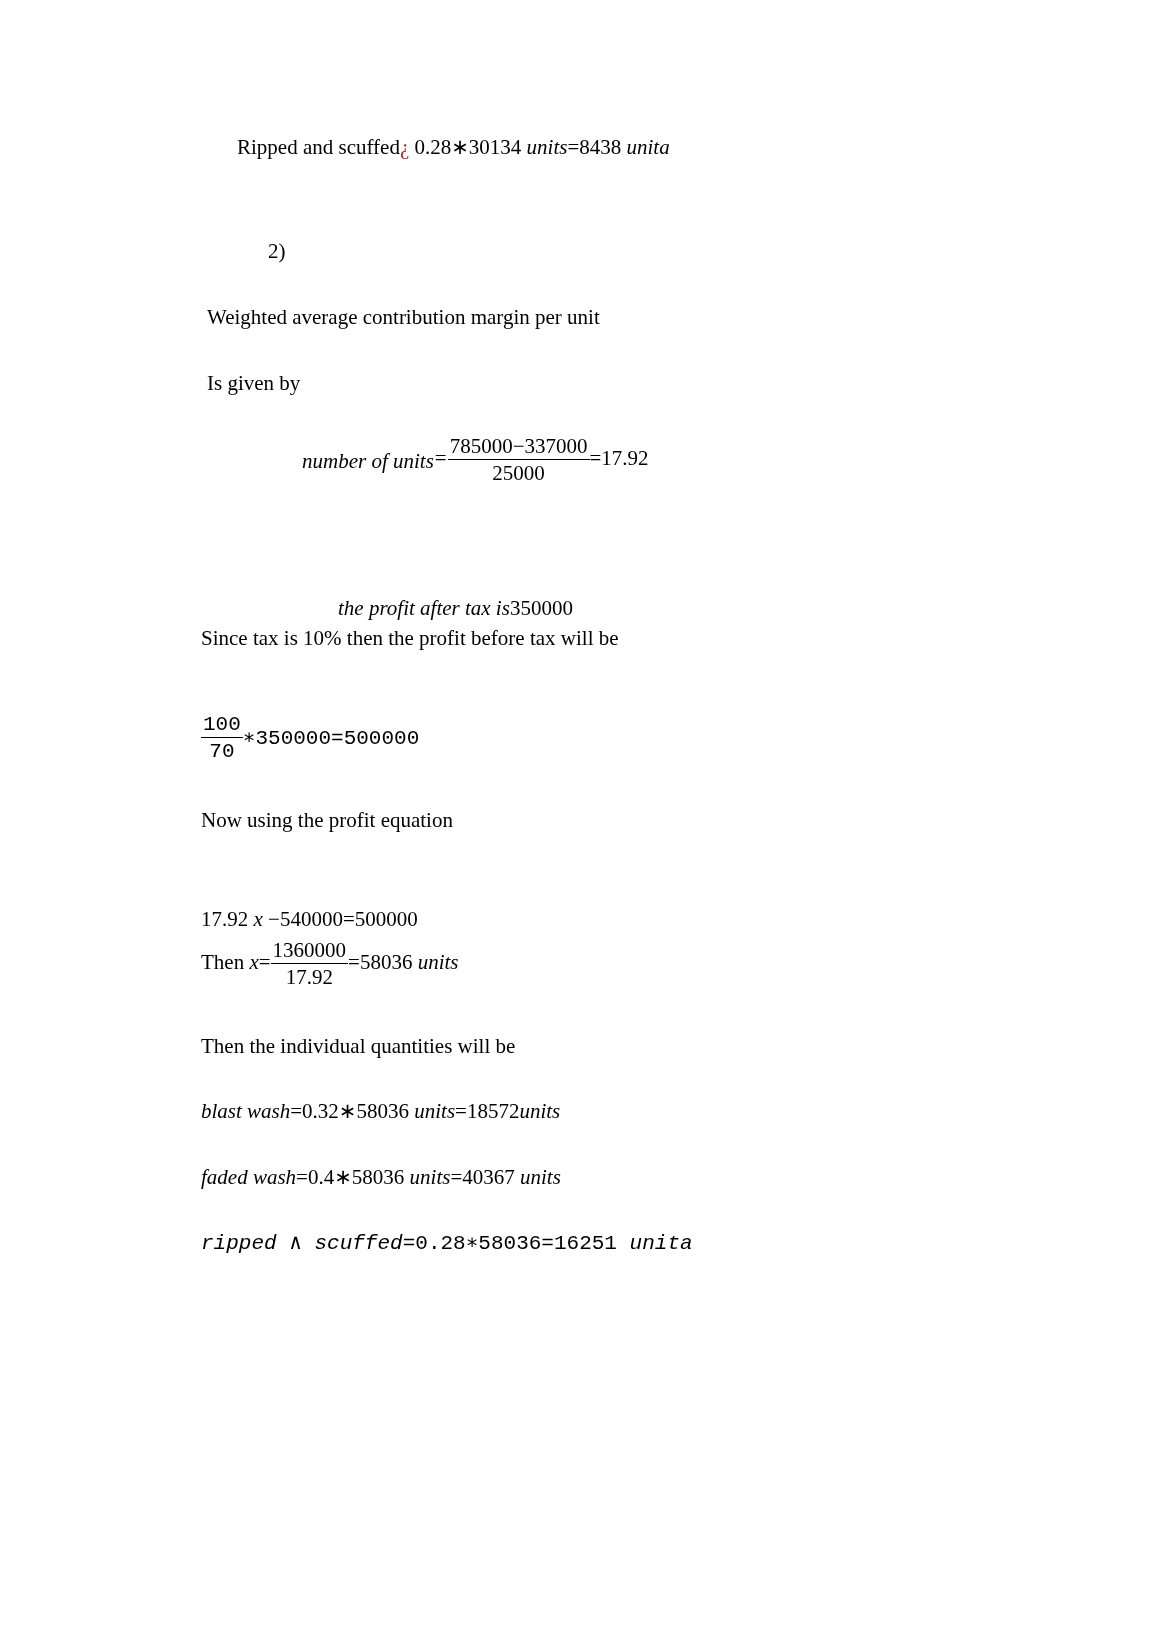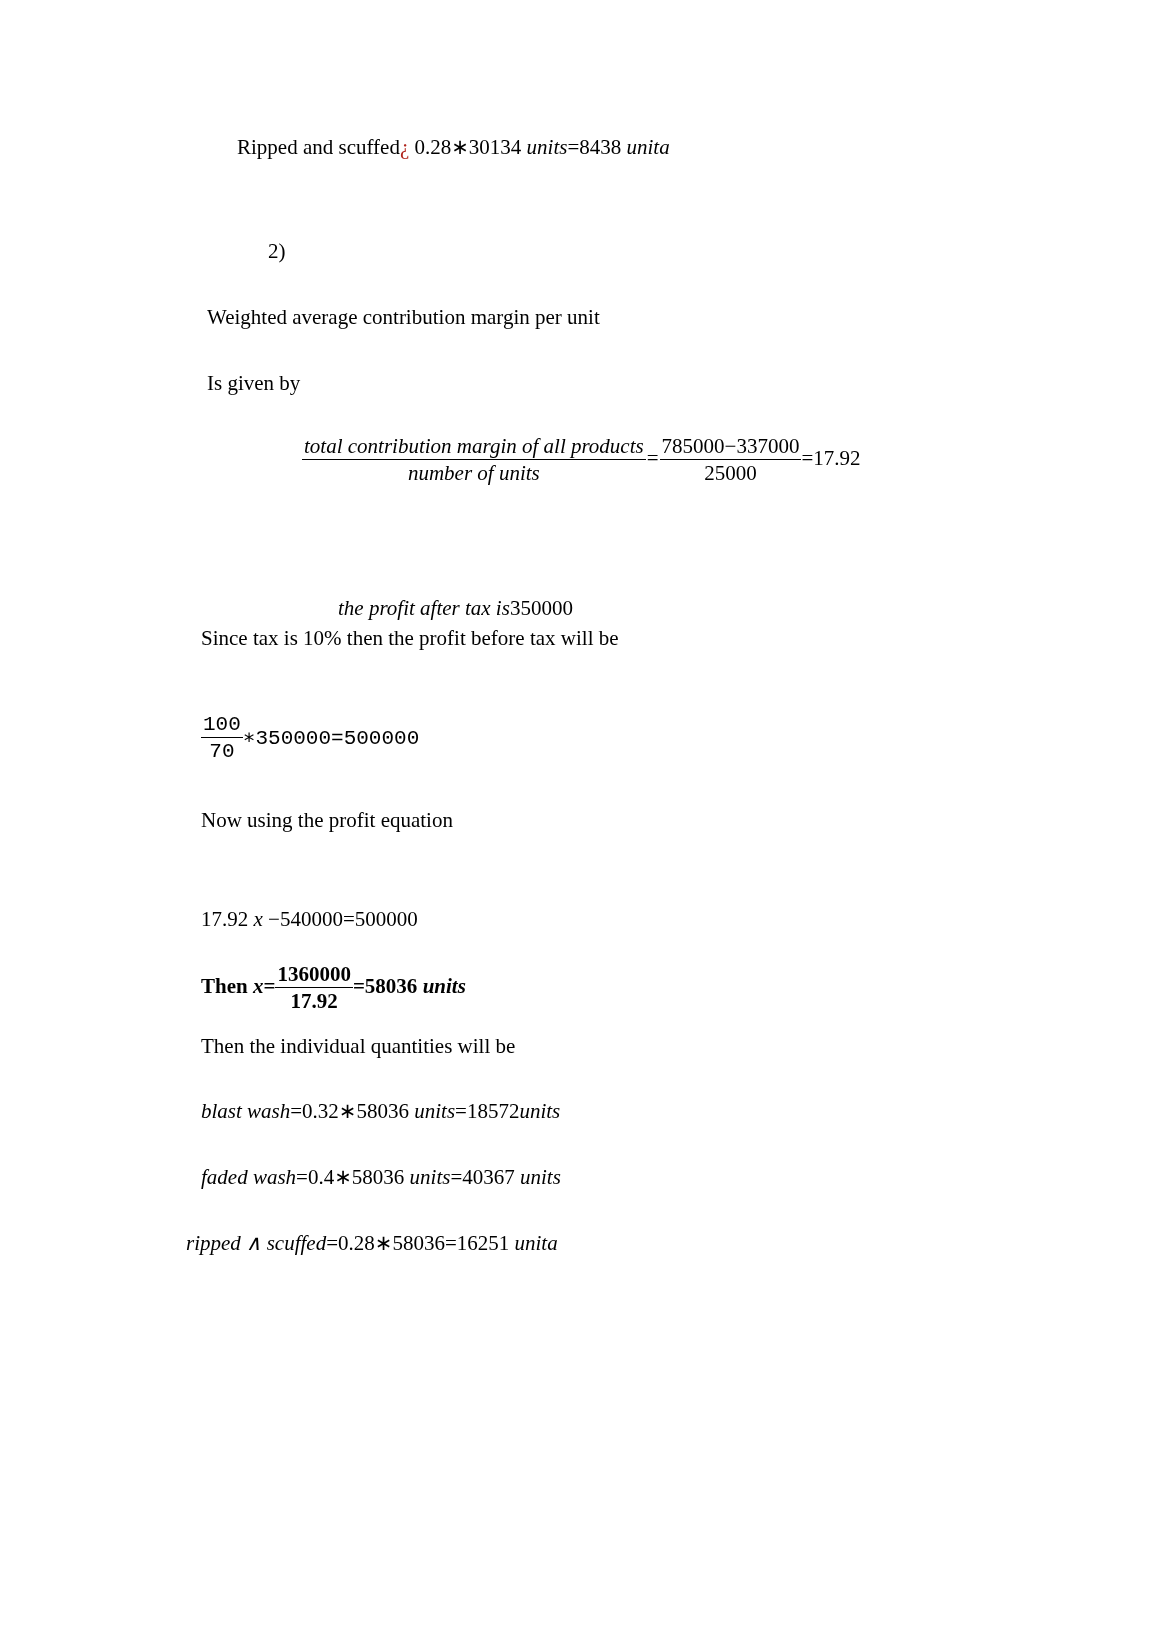--- a/index.html
+++ b/index.html
@@ -23,21 +23,20 @@
 </div>
 
 <div class="line" style="left:268px; top:241px;">2)</div>
 
 <div class="line" style="left:207px; top:307px;">Weighted average contribution margin per unit</div>
 
 <div class="line" style="left:207px; top:373px;">Is given by</div>
 
 <div class="line" style="left:302px; top:436px;">
   <span class="frac it">
-    <span class="num">total contribution margin of all products</span>
     <span class="den">number of units</span>
   </span><span class="op">=</span><span class="frac">
     <span class="num">785000−337000</span>
     <span class="den">25000</span>
   </span><span>=17.92</span>
 </div>
 
 <div class="line" style="left:338px; top:582px;margin-top:16px;">
   <span class="it">the profit after tax is</span><span>350000</span>
 </div>
@@ -52,21 +51,21 @@
 </div>
 
 <div class="line" style="left:201px; top:810px;">Now using the profit equation</div>
 
 <div class="line" style="left:201px; top:909px;">
   <span>17.92</span>
   <span class="it">x</span>
   <span>−540000=500000</span>
 </div>
 
-<div class="line" style="left:201px; top:964px;font-weight:bold;">
+<div class="line" style="left:201px; top:940px;">
   <span>Then</span>
   <span class="it">x</span><span>=</span><span class="frac">
     <span class="num">1360000</span>
     <span class="den">17.92</span>
   </span><span>=58036</span>
   <span class="it">units</span>
 </div>
 
 <div class="line" style="left:201px; top:1036px;">Then the individual quantities will be</div>
 
@@ -74,16 +73,16 @@
   <span class="it">blast wash</span><span>=0.32∗58036</span>
   <span class="it">units</span><span>=18572</span><span class="it">units</span>
 </div>
 
 <div class="line" style="left:201px; top:1167px;">
   <span class="it">faded wash</span><span>=0.4∗58036</span>
   <span class="it">units</span><span>=40367</span>
   <span class="it">units</span>
 </div>
 
-<div class="line" style="left:186px; top:1233px;">
+<div class="line" style="left:201px; top:1233px;font-family:Liberation Mono, monospace;">
   <span class="it">ripped ∧ scuffed</span><span>=0.28∗58036=16251</span>
   <span class="it">unita</span>
 </div>
 
 </body></html>

